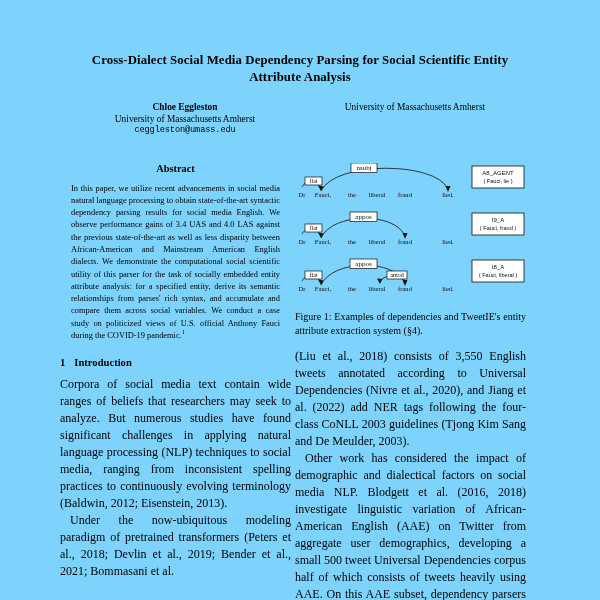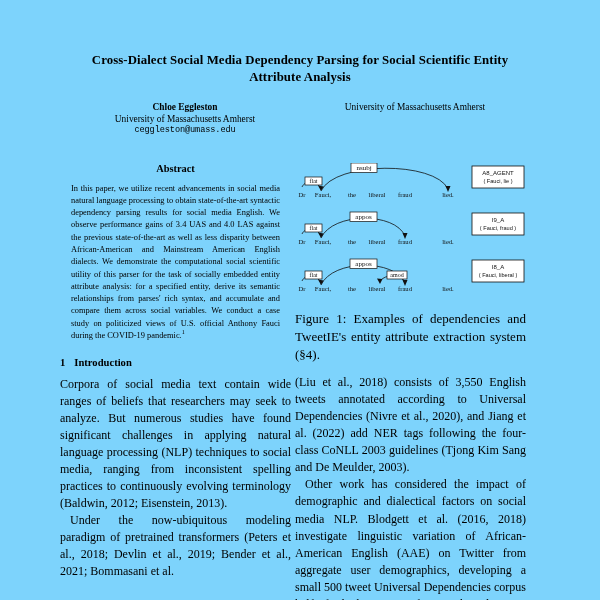--- a/index.html
+++ b/index.html
@@ -103,21 +103,21 @@
     line-height: 0;
   }
   
   .figure {
     margin: 0 0 10px 0;
   }
   .figure-svg {
     display: block;
   }
   .figure-caption {
-    font-size: 13px;
+    font-size: 10px;
     line-height: 1.4;
     text-align: justify;
     margin: 7px 0 0 0;
   }
   .para-gap {
     margin-top: 7px;
   }
 </style>
 </head>
 <body>

